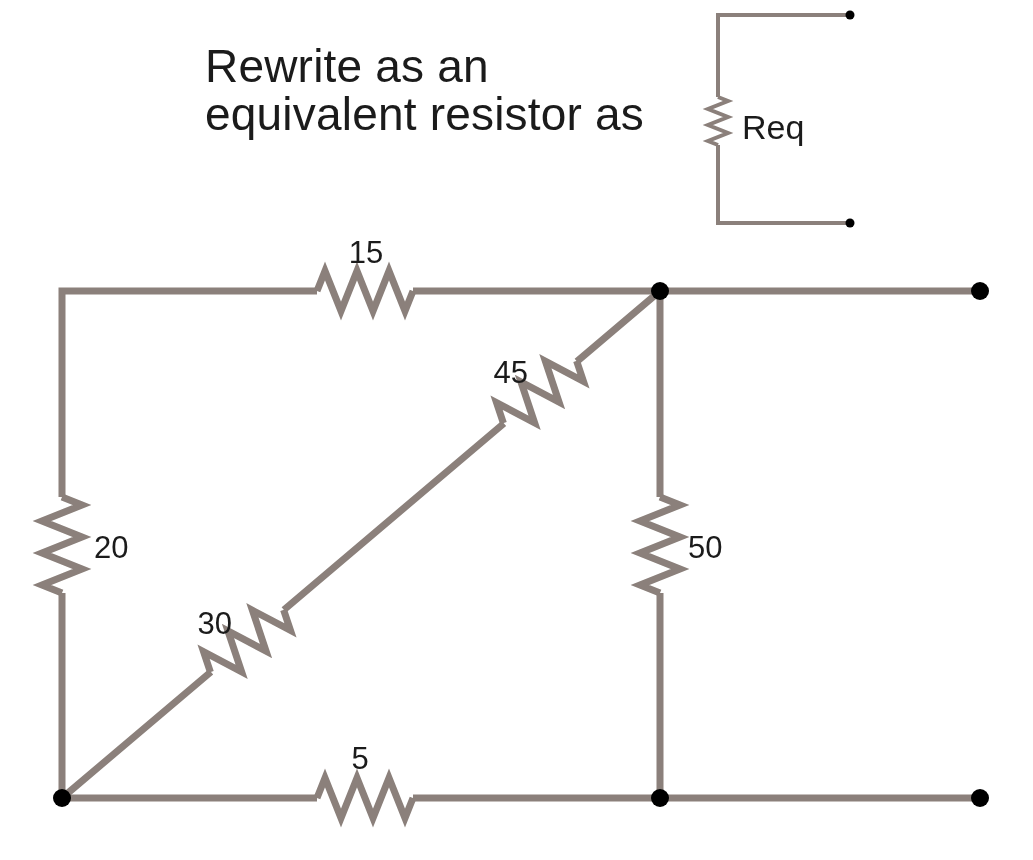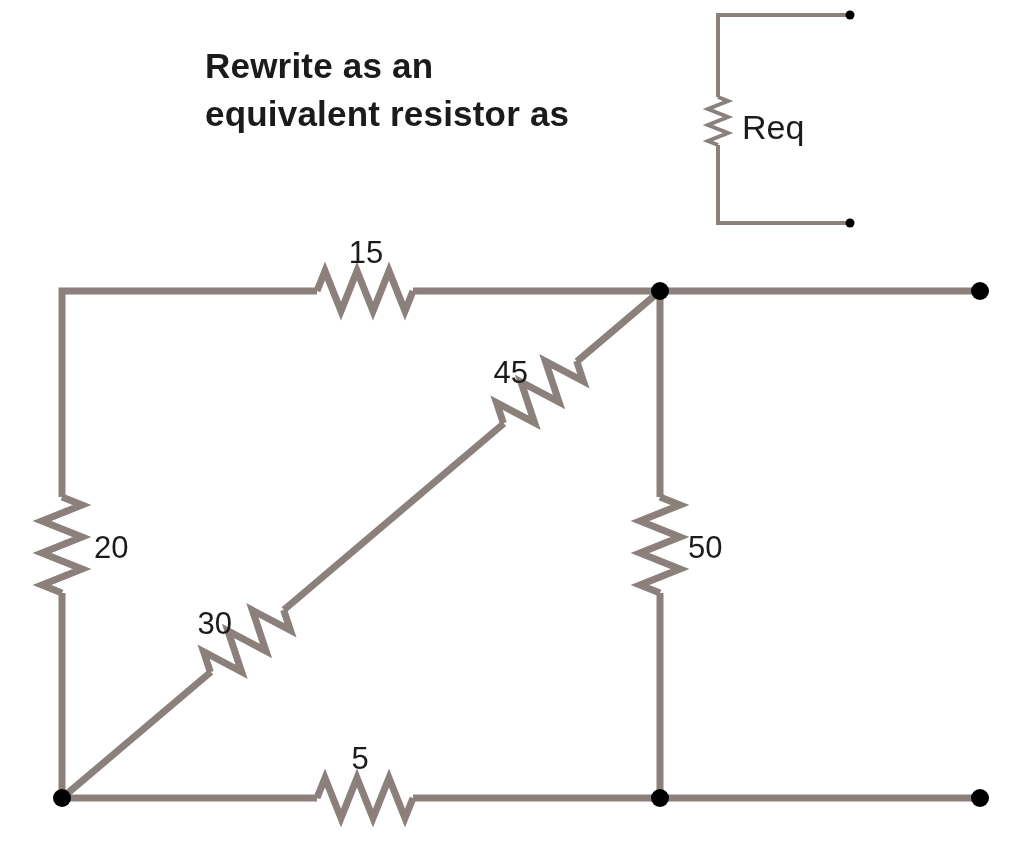--- a/index.html
+++ b/index.html
@@ -12,25 +12,24 @@
     position: relative;
     width: 1033px;
     height: 860px;
     background: var(--bg, #ffffff);
     overflow: hidden;
   }
   .instruction {
     position: absolute;
     left: 205px;
     top: 42px;
-    font-size: 35px;
+    font-size: 46px;
     line-height: 48px;
     color: var(--text, #1b1b1b);
     letter-spacing: 0.2px;
-    font-weight: bold;
   }
   .instruction span { display: block; }
   svg.circuit {
     position: absolute;
     left: 0;
     top: 0;
   }
   .wire {
     stroke: var(--wire, #8b807b);
     stroke-width: 7;

